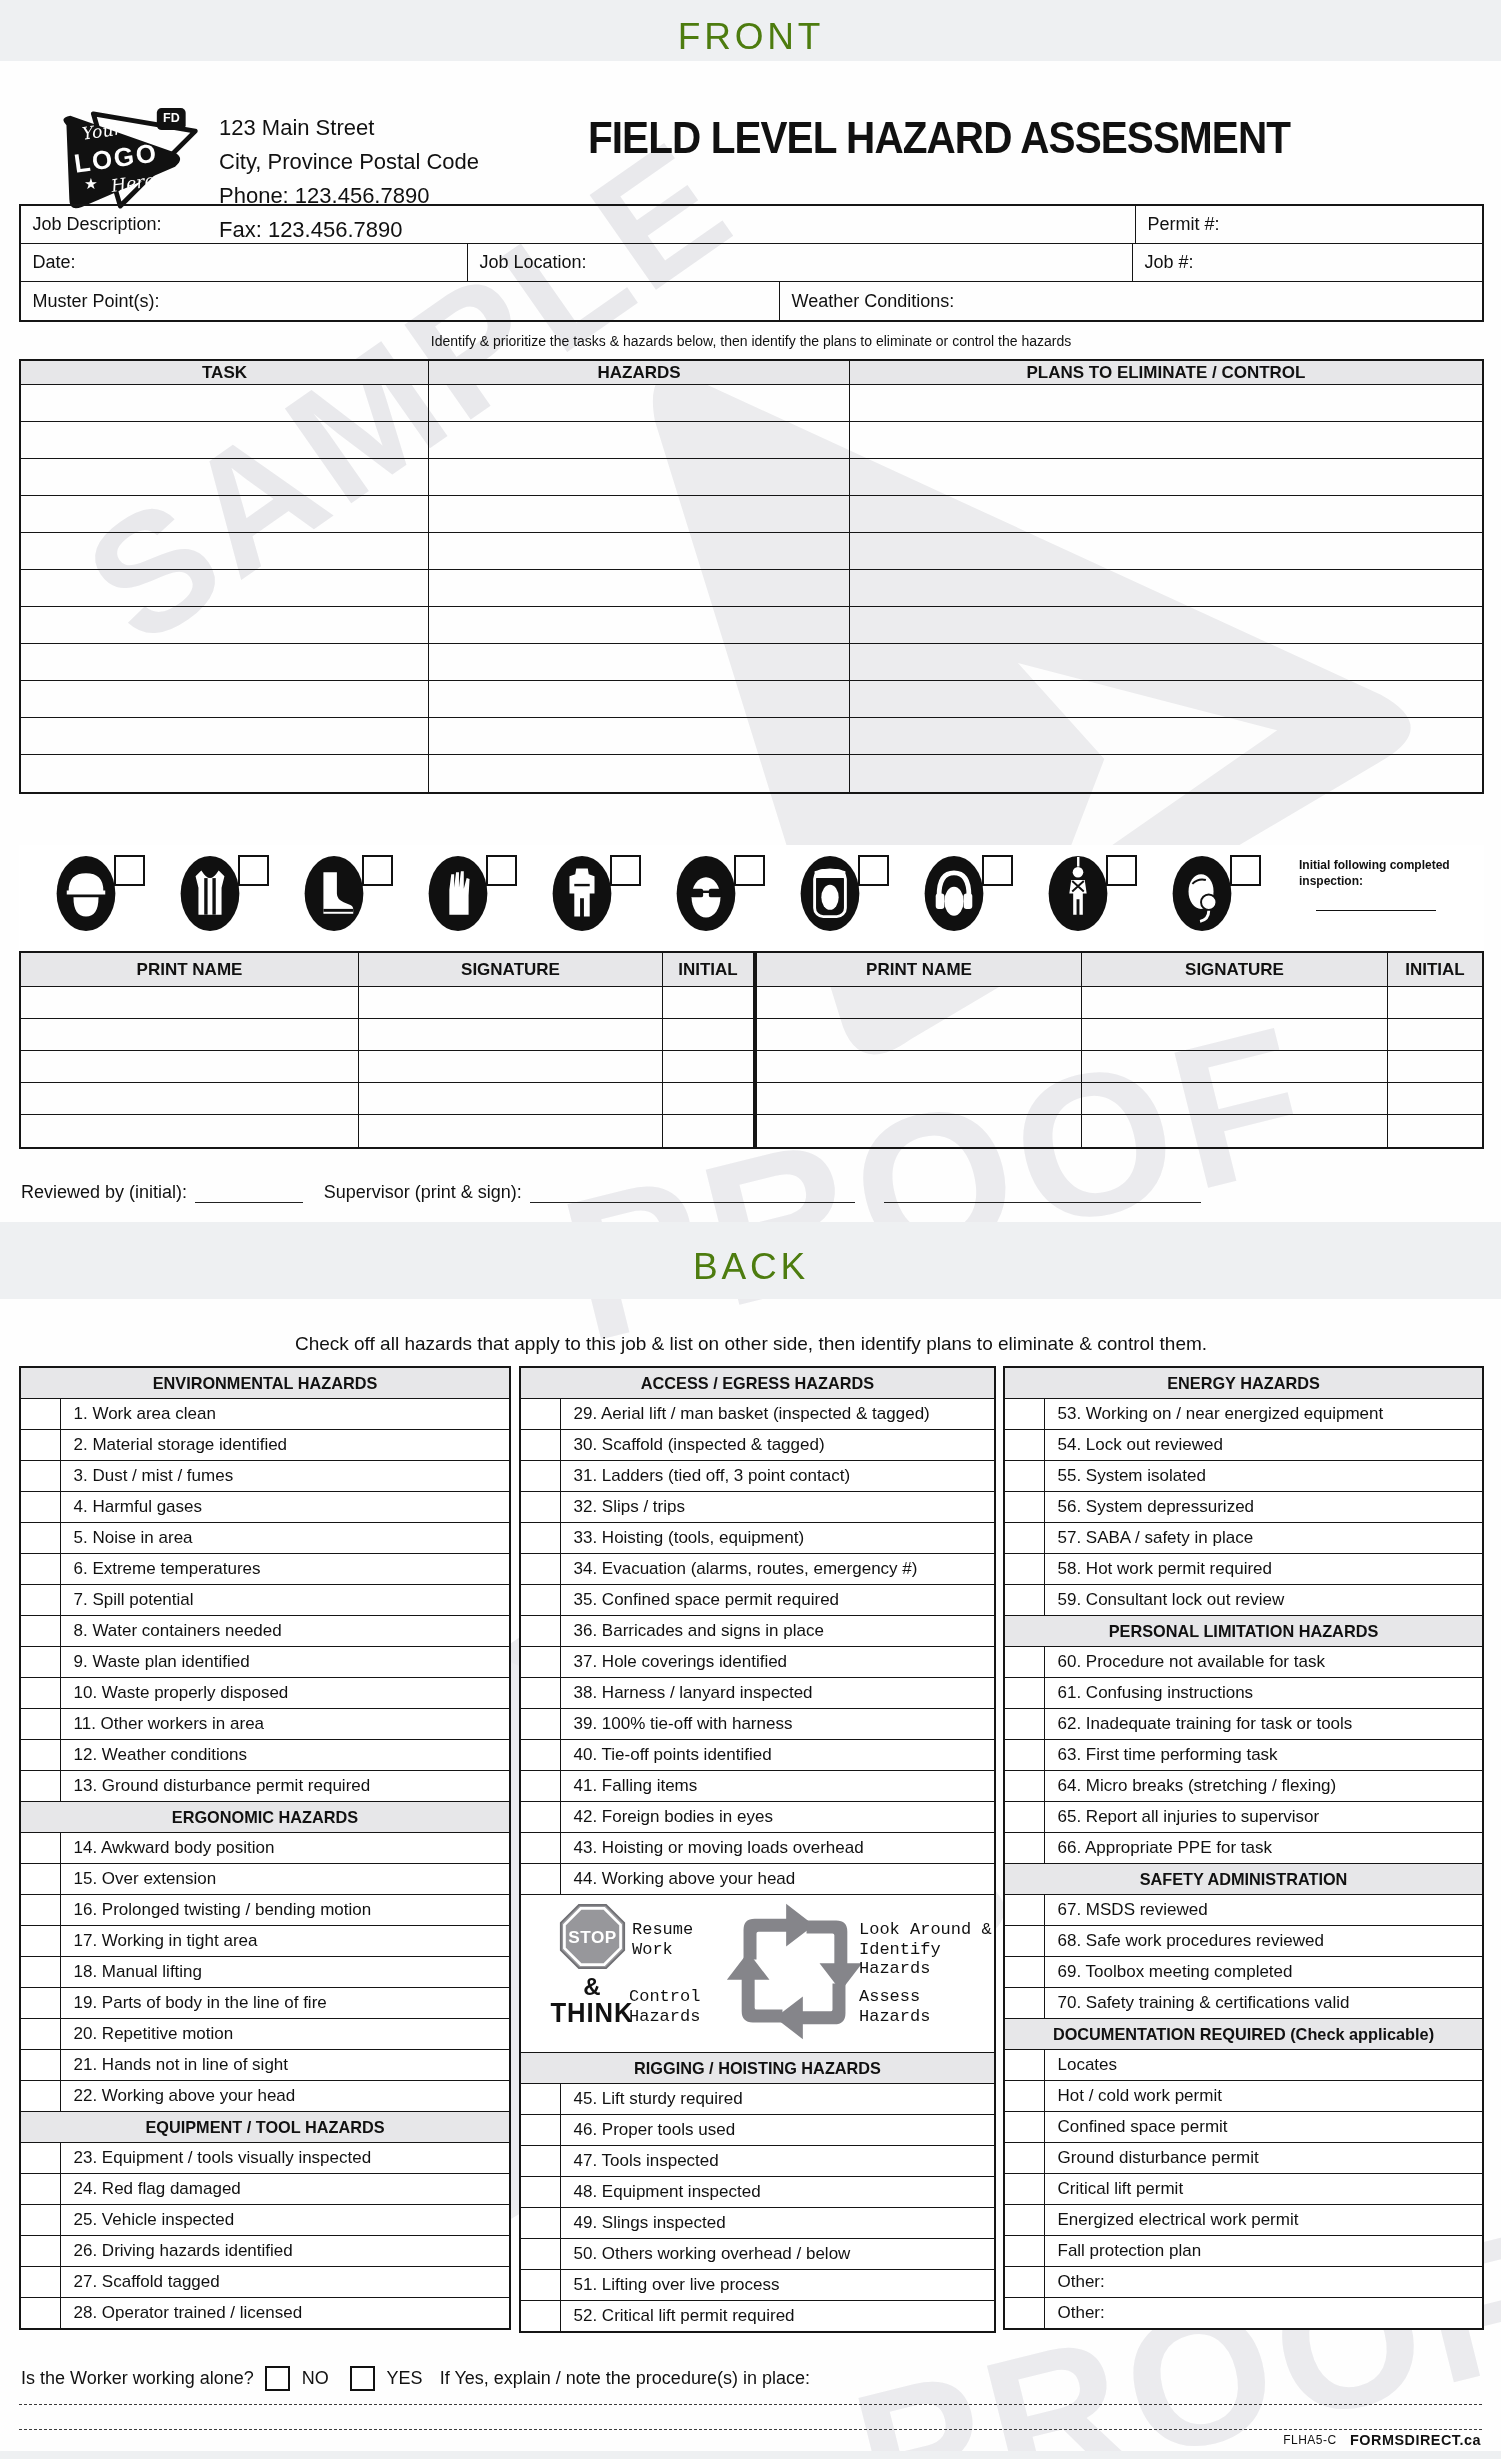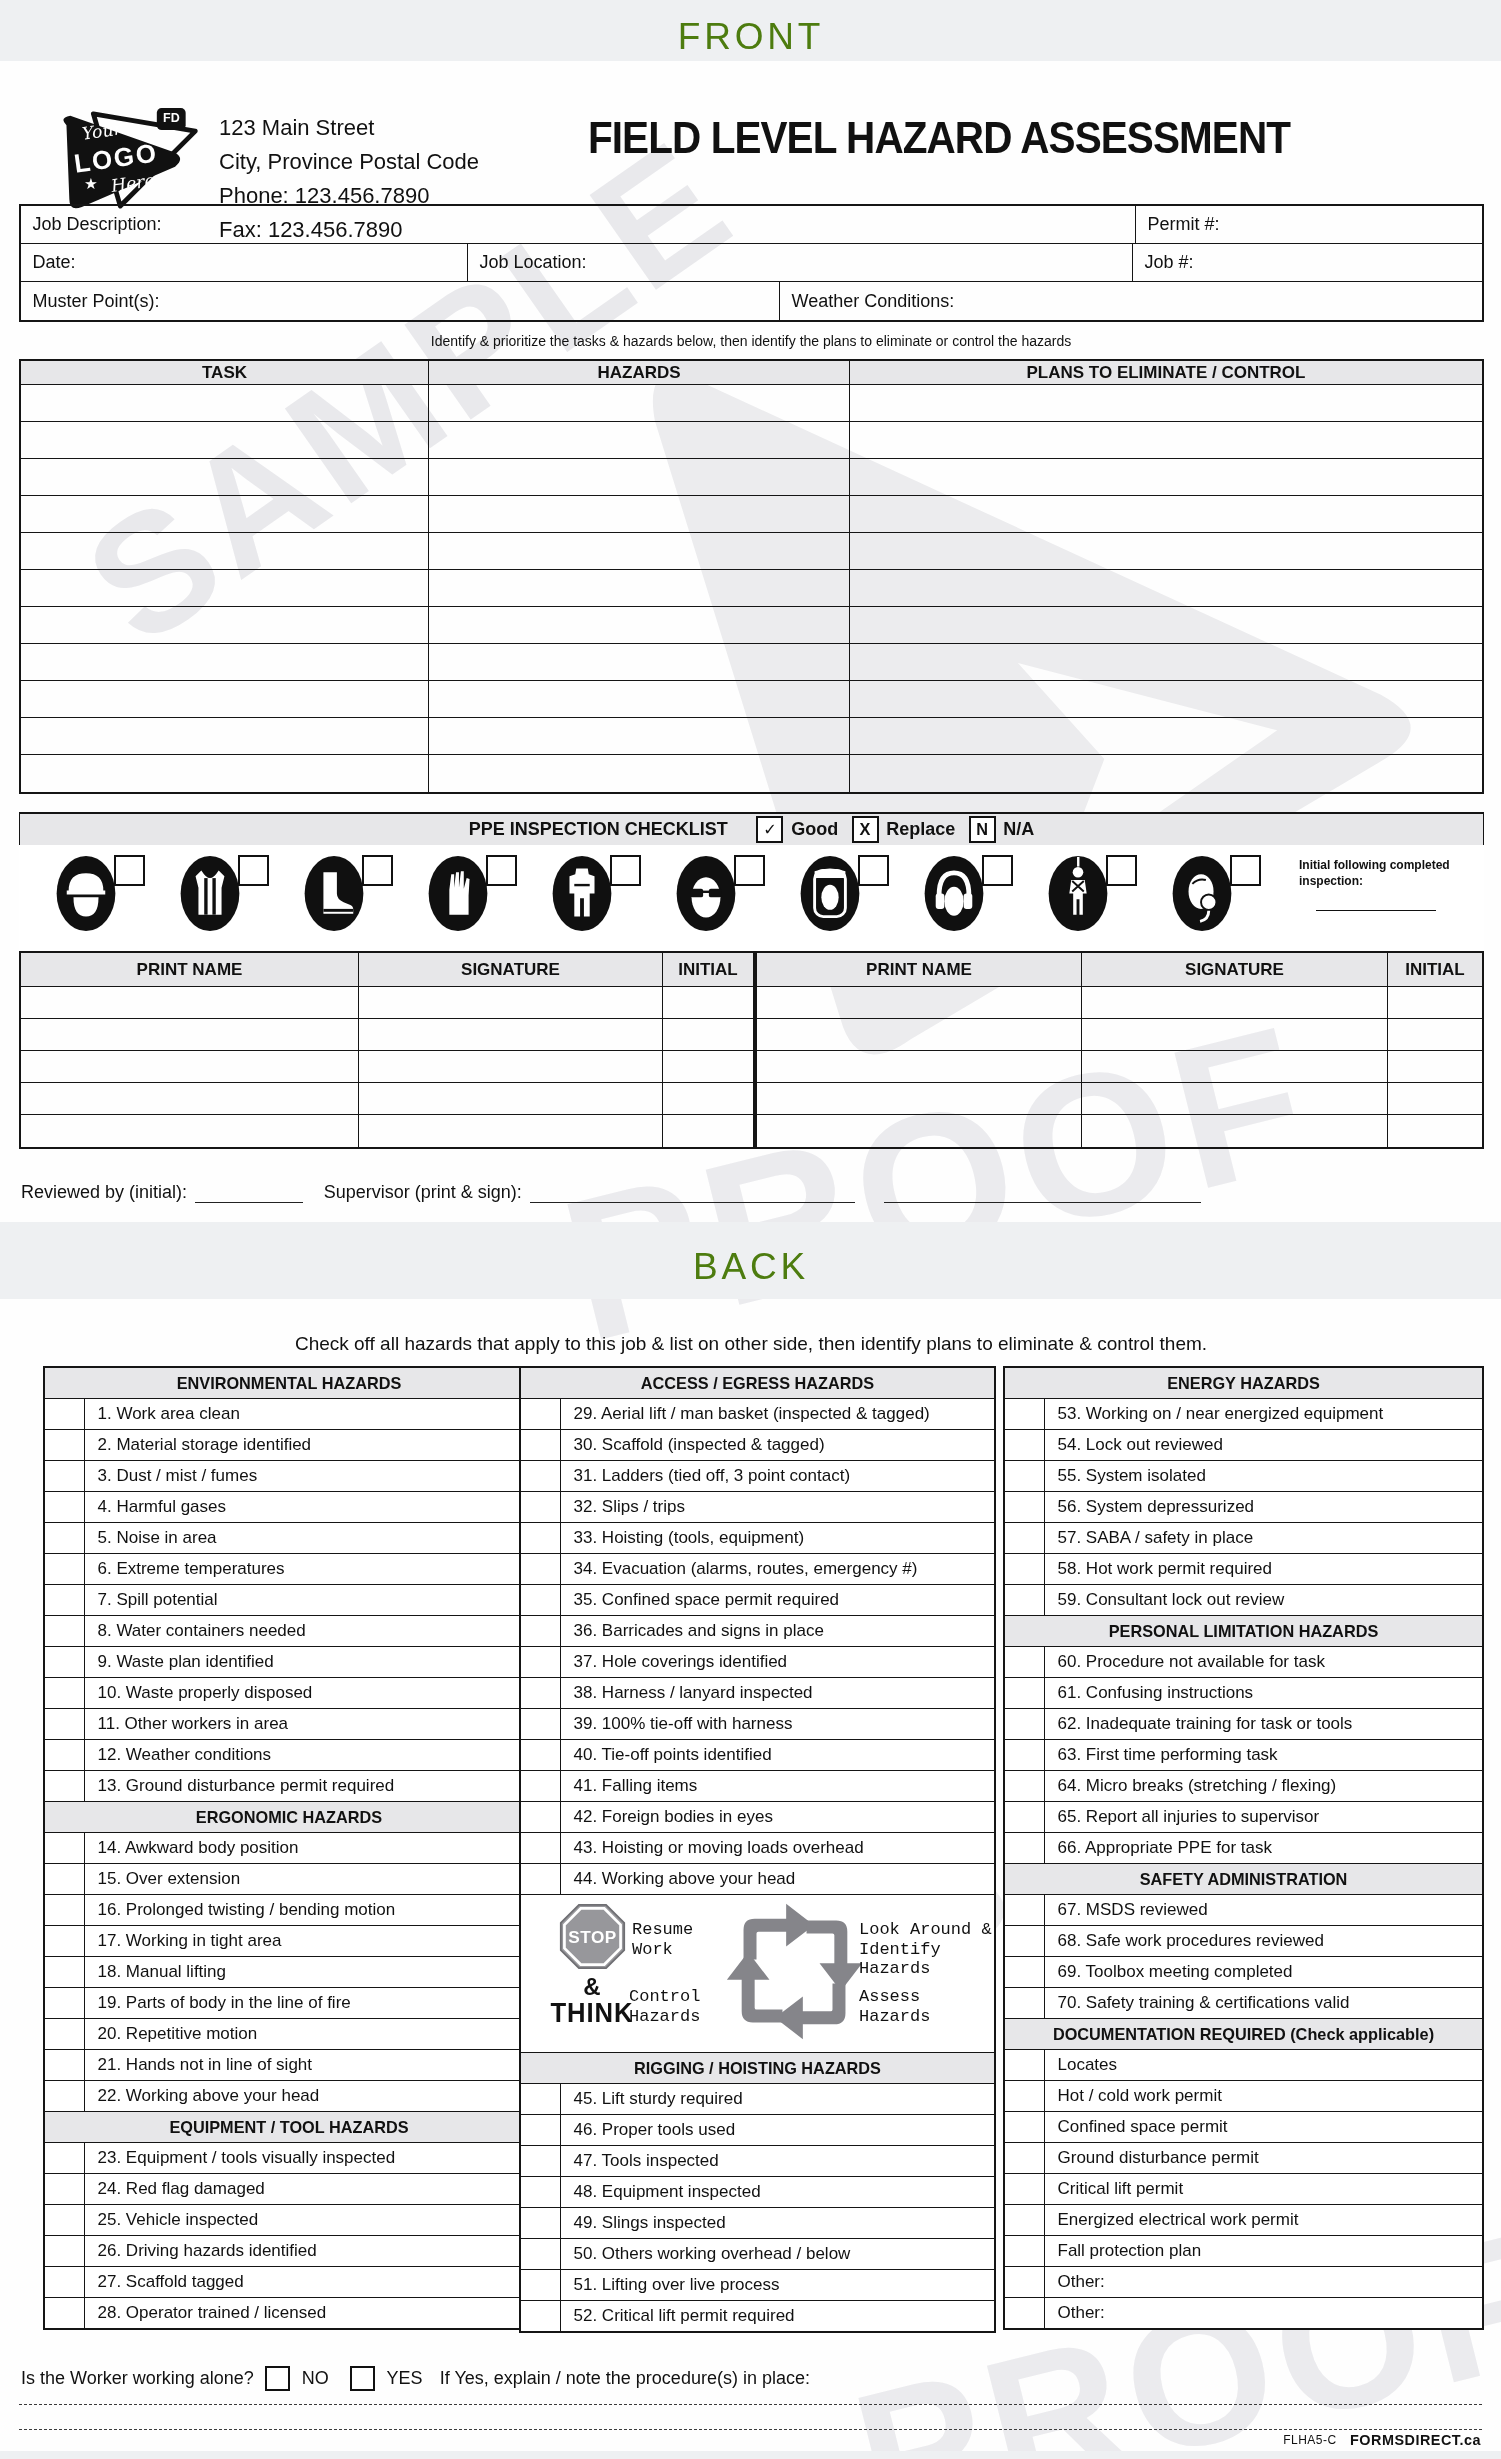--- a/index.html
+++ b/index.html
@@ -55,21 +55,21 @@
   .sig-tbl .trow.blank{height:32px;}
   .sc0{width:338px;}.sc1{width:304px;}.sc2{width:94px;}.sc3{width:325px;}.sc4{width:306px;}.sc5{flex:1;}
   .tc0{width:408px;}.tc1{width:421px;}.tc2{flex:1;}
   .ic0{width:447px;}.ic1{width:665px;}.ic2{flex:1;}
   .ic3{width:1115px;}.ic4{flex:1;}
   .ic5{width:759px;}.ic6{flex:1;}
   .review{position:absolute;left:21px;top:1182px;font-size:18px;display:flex;align-items:flex-end;}
   .rl{display:inline-block;border-bottom:1.9px solid #222;height:15.4px;}
   .back-instruction{position:absolute;left:0;top:1333px;width:1502px;text-align:center;font-size:19px;}
   .bcol{position:absolute;top:1366px;border:2.9px solid #151515;box-sizing:border-box;background:#fff;}
-  .bcol-0{left:19px;width:492px;margin-left:24px;}
+  .bcol-0{left:19px;width:492px;}
   .bcol-1{left:519px;width:477px;}
   .bcol-2{left:1003px;width:481px;}
   .brow{display:flex;height:30px;border-bottom:1.9px solid #151515;box-sizing:content-box;}
   .brow:last-child{border-bottom:none;}
   .brow .cb{width:39px;border-right:1.9px solid #151515;flex:none;background:#fff;}
   .brow .bt{flex:1;display:flex;align-items:center;padding-left:12.5px;font-size:17px;}
   .brow.sub{background:#e7e7e9;align-items:center;justify-content:center;font-weight:bold;font-size:16.3px;}
   .brow.gfx{height:157px;position:relative;display:block;}
   .stop-col{position:absolute;left:21px;top:7.7px;width:100px;text-align:center;}
   .stop-amp{font-size:24px;font-weight:800;line-height:1.05;}
@@ -222,37 +222,20 @@
           <div class="tcell tc2"></div>
         </div>
         <div class="trow blank">
           <div class="tcell tc0"></div>
           <div class="tcell tc1"></div>
           <div class="tcell tc2"></div>
         </div>
       </div>
   </div>
 
-  <div class="ppe-bar">
-    <span class="t">PPE INSPECTION CHECKLIST</span>
-    <span id="ppe-legend" style="display:flex;align-items:center;">
-        <span class="legend-item">
-          <span class="lg-box">✓</span>
-          <span class="lg-lab">Good</span>
-        </span>
-        <span class="legend-item">
-          <span class="lg-box">X</span>
-          <span class="lg-lab">Replace</span>
-        </span>
-        <span class="legend-item">
-          <span class="lg-box">N</span>
-          <span class="lg-lab">N/A</span>
-        </span>
-      </span>
-  </div>
 
   <div class="ppe-icons">
     <span id="ppe-icons" style="display:flex;gap:32px;">
         <span class="ppe-item">
           <svg viewBox="0 0 62 80" width="60" height="77">
             <ellipse cx="31" cy="40" rx="30.5" ry="39" fill="#101010"></ellipse>
             <path d="M13 37 Q13 19 31 19 Q49 19 49 37 L51 37 L51 41 L11 41 L11 37 Z" fill="#fff"></path>
             <path d="M18 44 Q18 64 31 64 Q44 64 44 44 Z" fill="#fff"></path>
           </svg>
           <span class="ppe-cb"></span>

